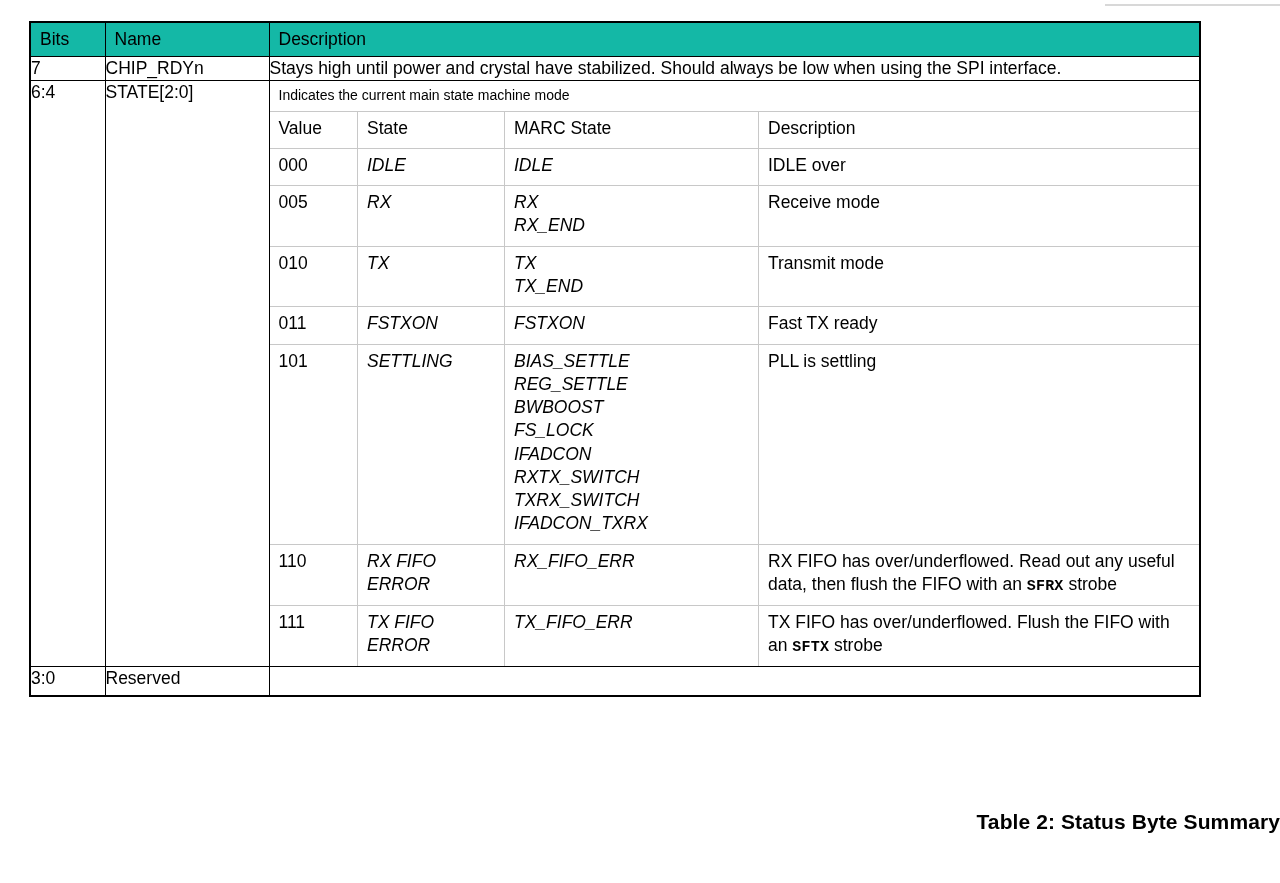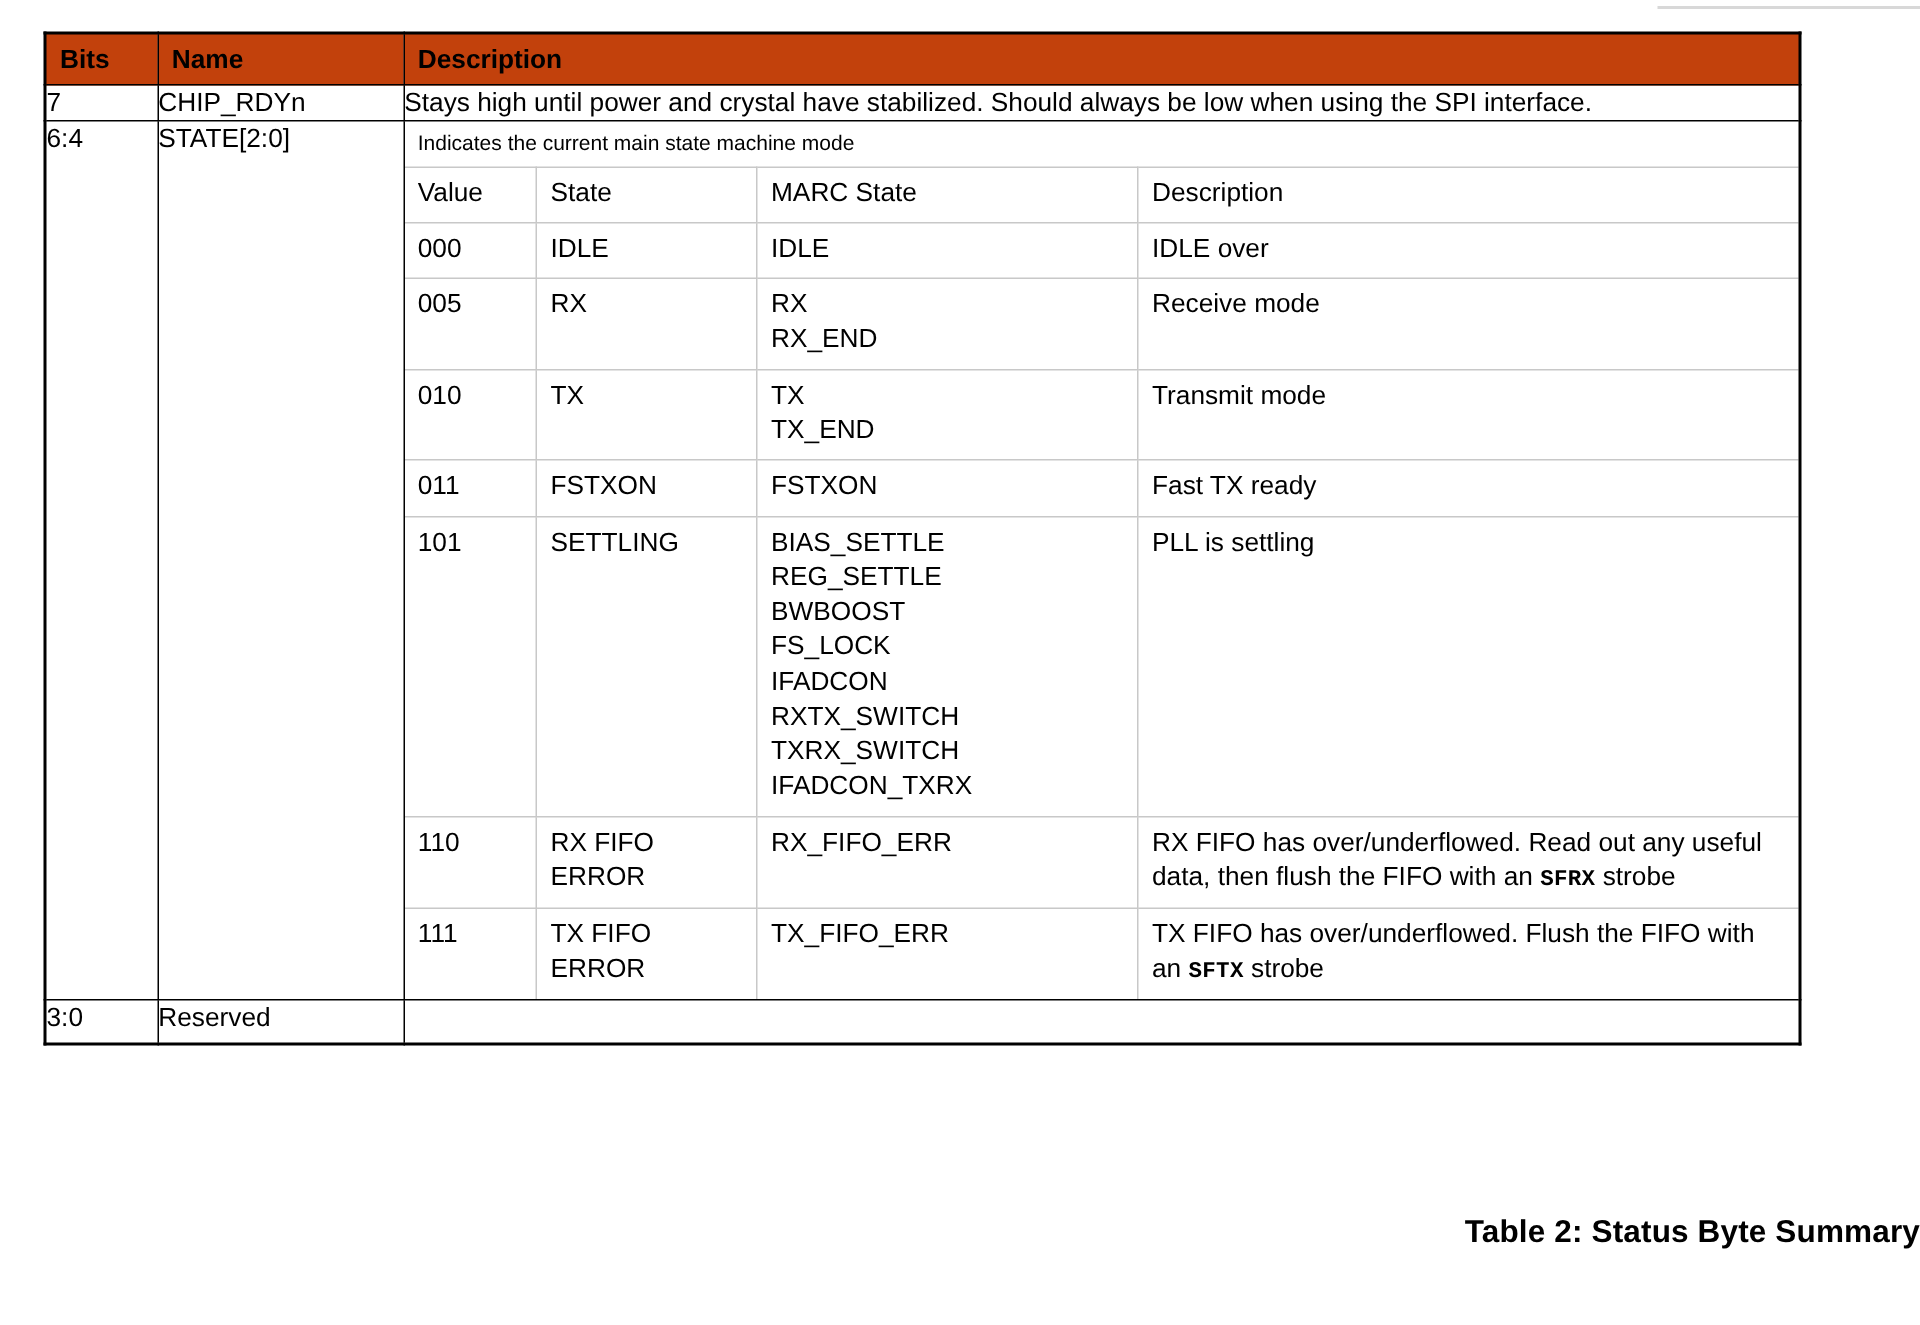--- a/index.html
+++ b/index.html
@@ -44,22 +44,22 @@
     border: 1.5px solid #000000;
     vertical-align: top;
     padding: 0;
   }
 
   .col-bits  { width: 75px; }
   .col-name  { width: 164px; }
   .col-desc  { width: 931px; }
 
   .hdr {
-    background: #c2410c;
-    font-weight: bold;
+    background: #14b8a6;
+    font-weight: normal;
     font-size: 17.5px;
     padding: 6px 9px 7px 9px !important;
     text-align: left;
     line-height: 1.15;
   }
 
   .cell {
     font-size: 17.5px;
     line-height: 1.32;
     padding: 5px 9px 7px 9px;
@@ -108,21 +108,21 @@
   table.inner td:last-child,
   table.inner th:last-child {
     border-right: 0;
   }
 
   .ic-value { width: 88px; }
   .ic-state { width: 147px; }
   .ic-marc  { width: 254px; }
   .ic-desc  { width: auto; }
 
-  .marc-list { white-space: pre-line; }
+  .marc-list { white-space: pre-line; font-style: italic; }
 
   .mono {
     font-family: "Liberation Mono", "DejaVu Sans Mono", monospace;
     font-size: 15px;
     letter-spacing: 0.2px;
     font-weight: bold;
   }
 
   .caption {
     position: absolute;

